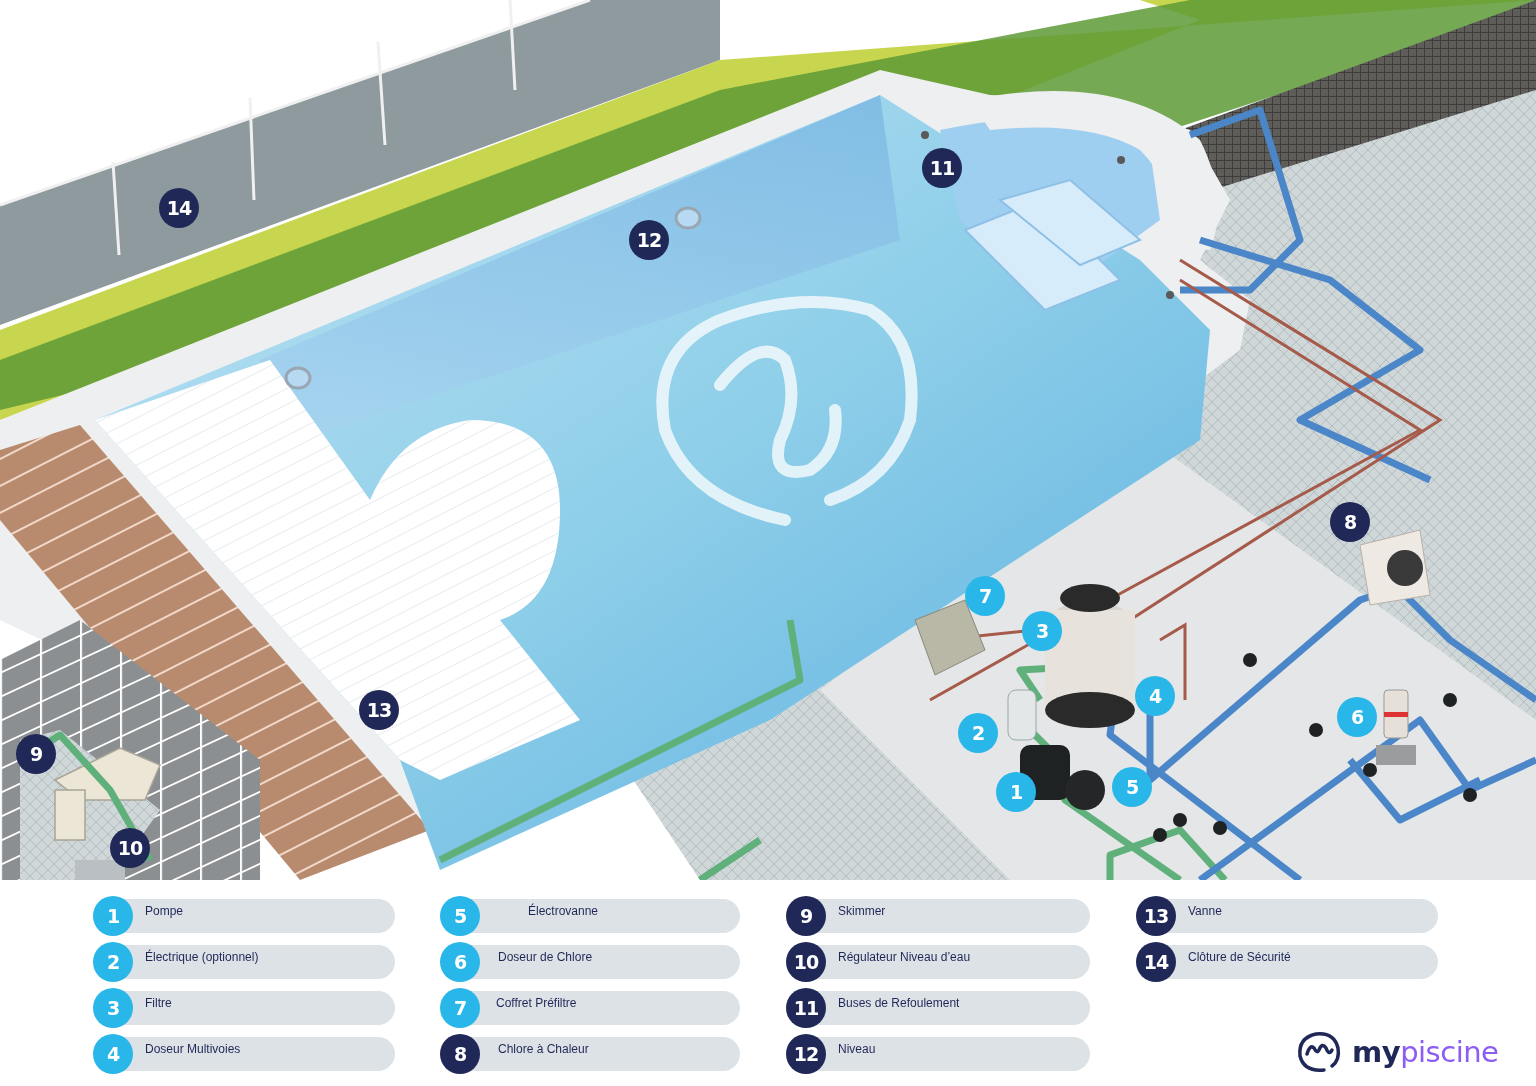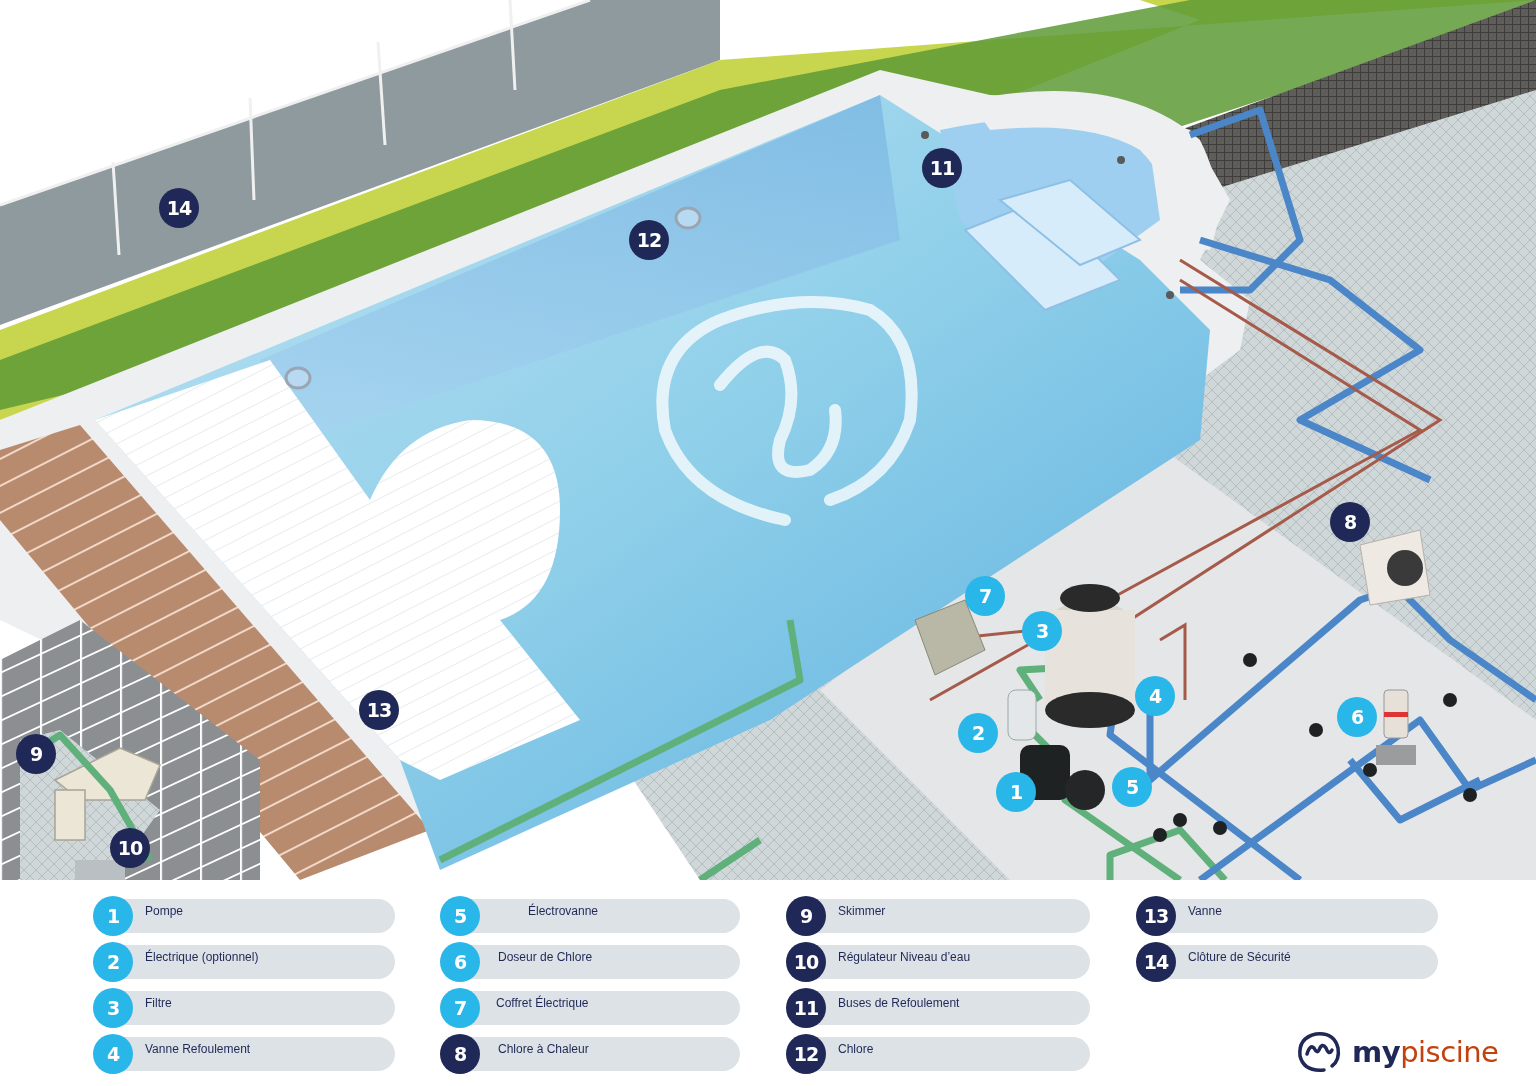--- a/index.html
+++ b/index.html
@@ -12,21 +12,21 @@
   .legend { position:absolute; left:0; top:880px; width:1536px; height:206px; }
   .legend-item { position:absolute; height:36px; }
   .legend-pill { position:absolute; left:14px; top:2px; height:34px; border-radius:17px; background:#dde2e6; }
   .legend-num { position:absolute; left:0; top:-1px; width:40px; height:40px; border-radius:50%; color:#fff; font-family:"DejaVu Sans", sans-serif; font-weight:bold; font-size:19px; display:flex; align-items:center; justify-content:center; letter-spacing:-1px; z-index:2; }
   .legend-num.light { background:#29b6e8; }
   .legend-num.dark { background:#1f2857; }
   .legend-label { position:absolute; left:52px; top:7px; font-size:12px; color:#1f2857; white-space:nowrap; z-index:2; }
   .logo { position:absolute; left:1296px; top:1030px; height:44px; display:flex; align-items:center; }
   .logo-text { font-family:"DejaVu Sans", sans-serif; font-size:29px; font-weight:bold; letter-spacing:-0.5px; margin-left:10px; }
   .logo-my { color:#1f2857; }
-  .logo-piscine { color:#c2410c; font-weight:normal; }
+  .logo-piscine { color:#8b5cf6; font-weight:normal; }
 </style>
 </head>
 <body>
 
 <div class="scene">
   <svg width="1536" height="880" viewBox="0 0 1536 880">
     <defs>
       <linearGradient id="waterG" x1="0" y1="0" x2="1" y2="1">
         <stop offset="0" stop-color="#bfe3f4"></stop>
         <stop offset="0.5" stop-color="#8fcfe9"></stop>
@@ -203,37 +203,37 @@
     <div class="legend-label">Électrique (optionnel)</div>
   </div>
   <div class="legend-item" style="left:93px;top:109px;">
     <div class="legend-pill" style="width:288px;"></div>
     <div class="legend-num light">3</div>
     <div class="legend-label">Filtre</div>
   </div>
   <div class="legend-item" style="left:93px;top:155px;">
     <div class="legend-pill" style="width:288px;"></div>
     <div class="legend-num light">4</div>
-    <div class="legend-label">Vanne Refoulement</div>
+    <div class="legend-label">Doseur Multivoies</div>
   </div>
 
   <div class="legend-item" style="left:440px;top:17px;">
     <div class="legend-pill" style="width:286px;"></div>
     <div class="legend-num light">5</div>
     <div class="legend-label" style="left:56px;margin-left:32px;">Électrovanne</div>
   </div>
   <div class="legend-item" style="left:440px;top:63px;">
     <div class="legend-pill" style="width:286px;"></div>
     <div class="legend-num light">6</div>
     <div class="legend-label" style="left:58px;">Doseur de Chlore</div>
   </div>
   <div class="legend-item" style="left:440px;top:109px;">
     <div class="legend-pill" style="width:286px;"></div>
     <div class="legend-num light">7</div>
-    <div class="legend-label" style="left:56px;">Coffret Électrique</div>
+    <div class="legend-label" style="left:56px;">Coffret Préfiltre</div>
   </div>
   <div class="legend-item" style="left:440px;top:155px;">
     <div class="legend-pill" style="width:286px;"></div>
     <div class="legend-num dark">8</div>
     <div class="legend-label" style="left:58px;">Chlore à Chaleur</div>
   </div>
 
   <div class="legend-item" style="left:786px;top:17px;">
     <div class="legend-pill" style="width:290px;"></div>
     <div class="legend-num dark">9</div>
@@ -245,21 +245,21 @@
     <div class="legend-label">Régulateur Niveau d’eau</div>
   </div>
   <div class="legend-item" style="left:786px;top:109px;">
     <div class="legend-pill" style="width:290px;"></div>
     <div class="legend-num dark">11</div>
     <div class="legend-label">Buses de Refoulement</div>
   </div>
   <div class="legend-item" style="left:786px;top:155px;">
     <div class="legend-pill" style="width:290px;"></div>
     <div class="legend-num dark">12</div>
-    <div class="legend-label">Chlore</div>
+    <div class="legend-label">Niveau</div>
   </div>
 
   <div class="legend-item" style="left:1136px;top:17px;">
     <div class="legend-pill" style="width:288px;"></div>
     <div class="legend-num dark">13</div>
     <div class="legend-label">Vanne</div>
   </div>
   <div class="legend-item" style="left:1136px;top:63px;">
     <div class="legend-pill" style="width:288px;"></div>
     <div class="legend-num dark">14</div>

